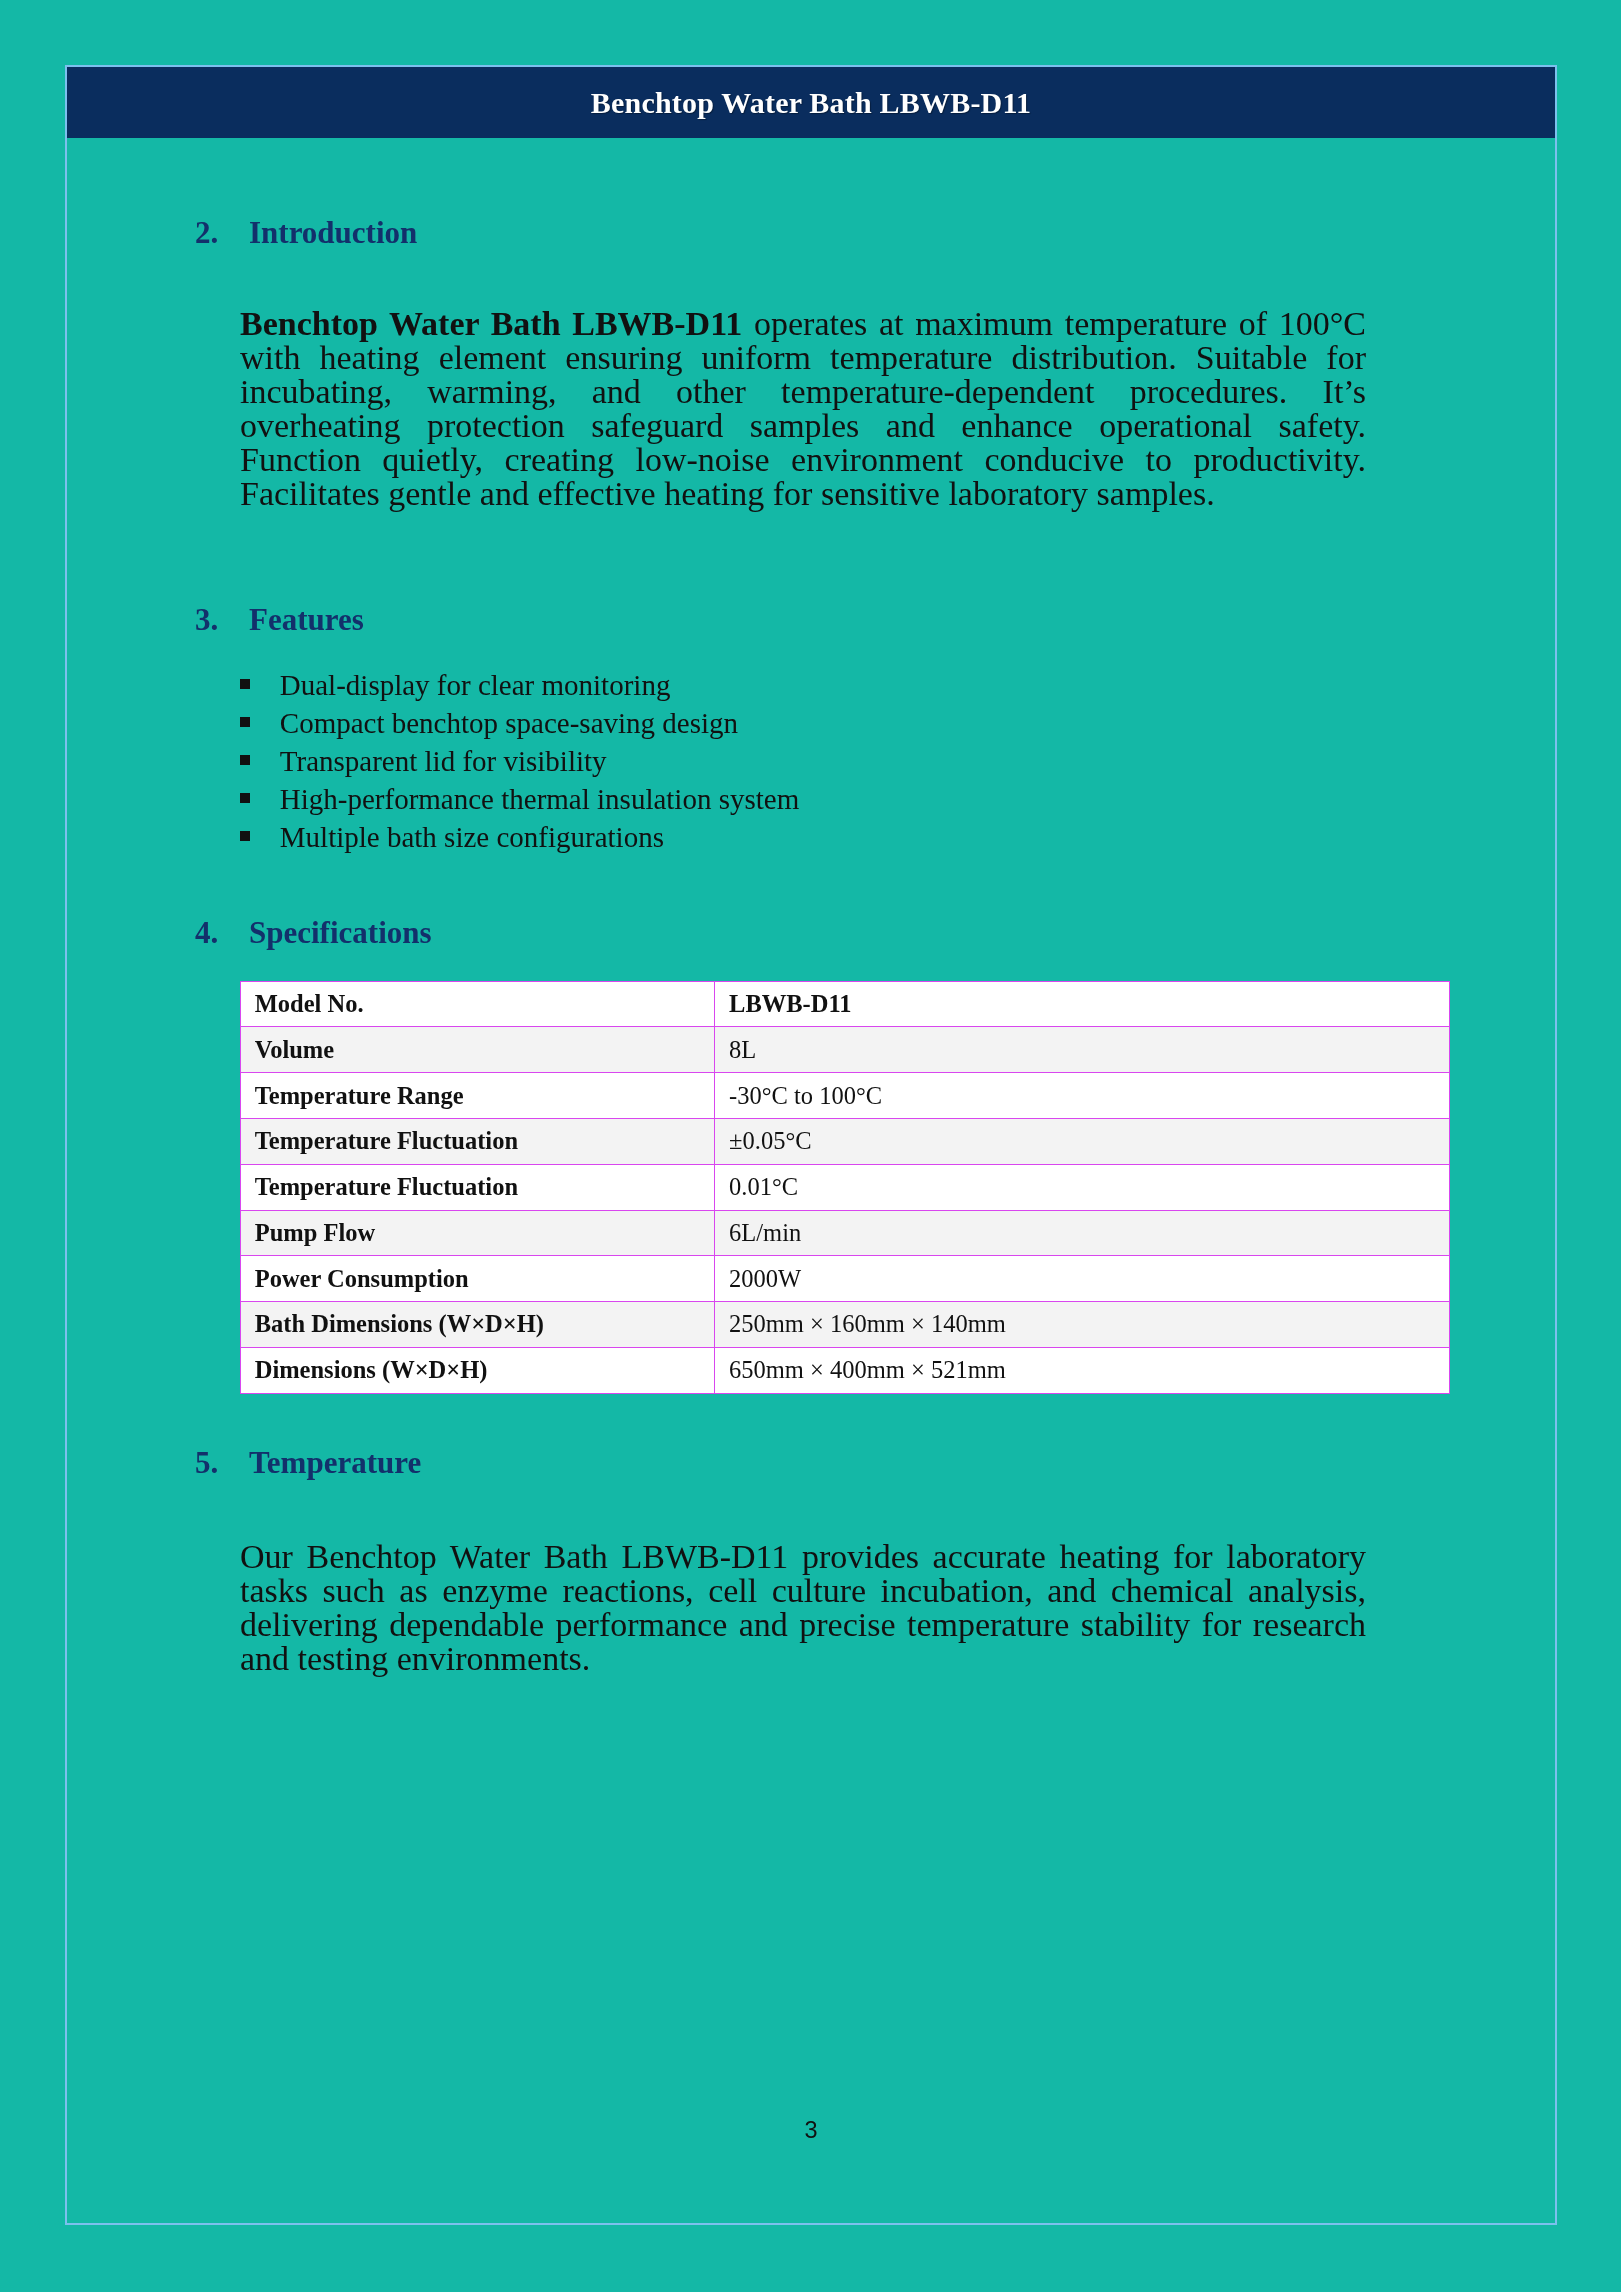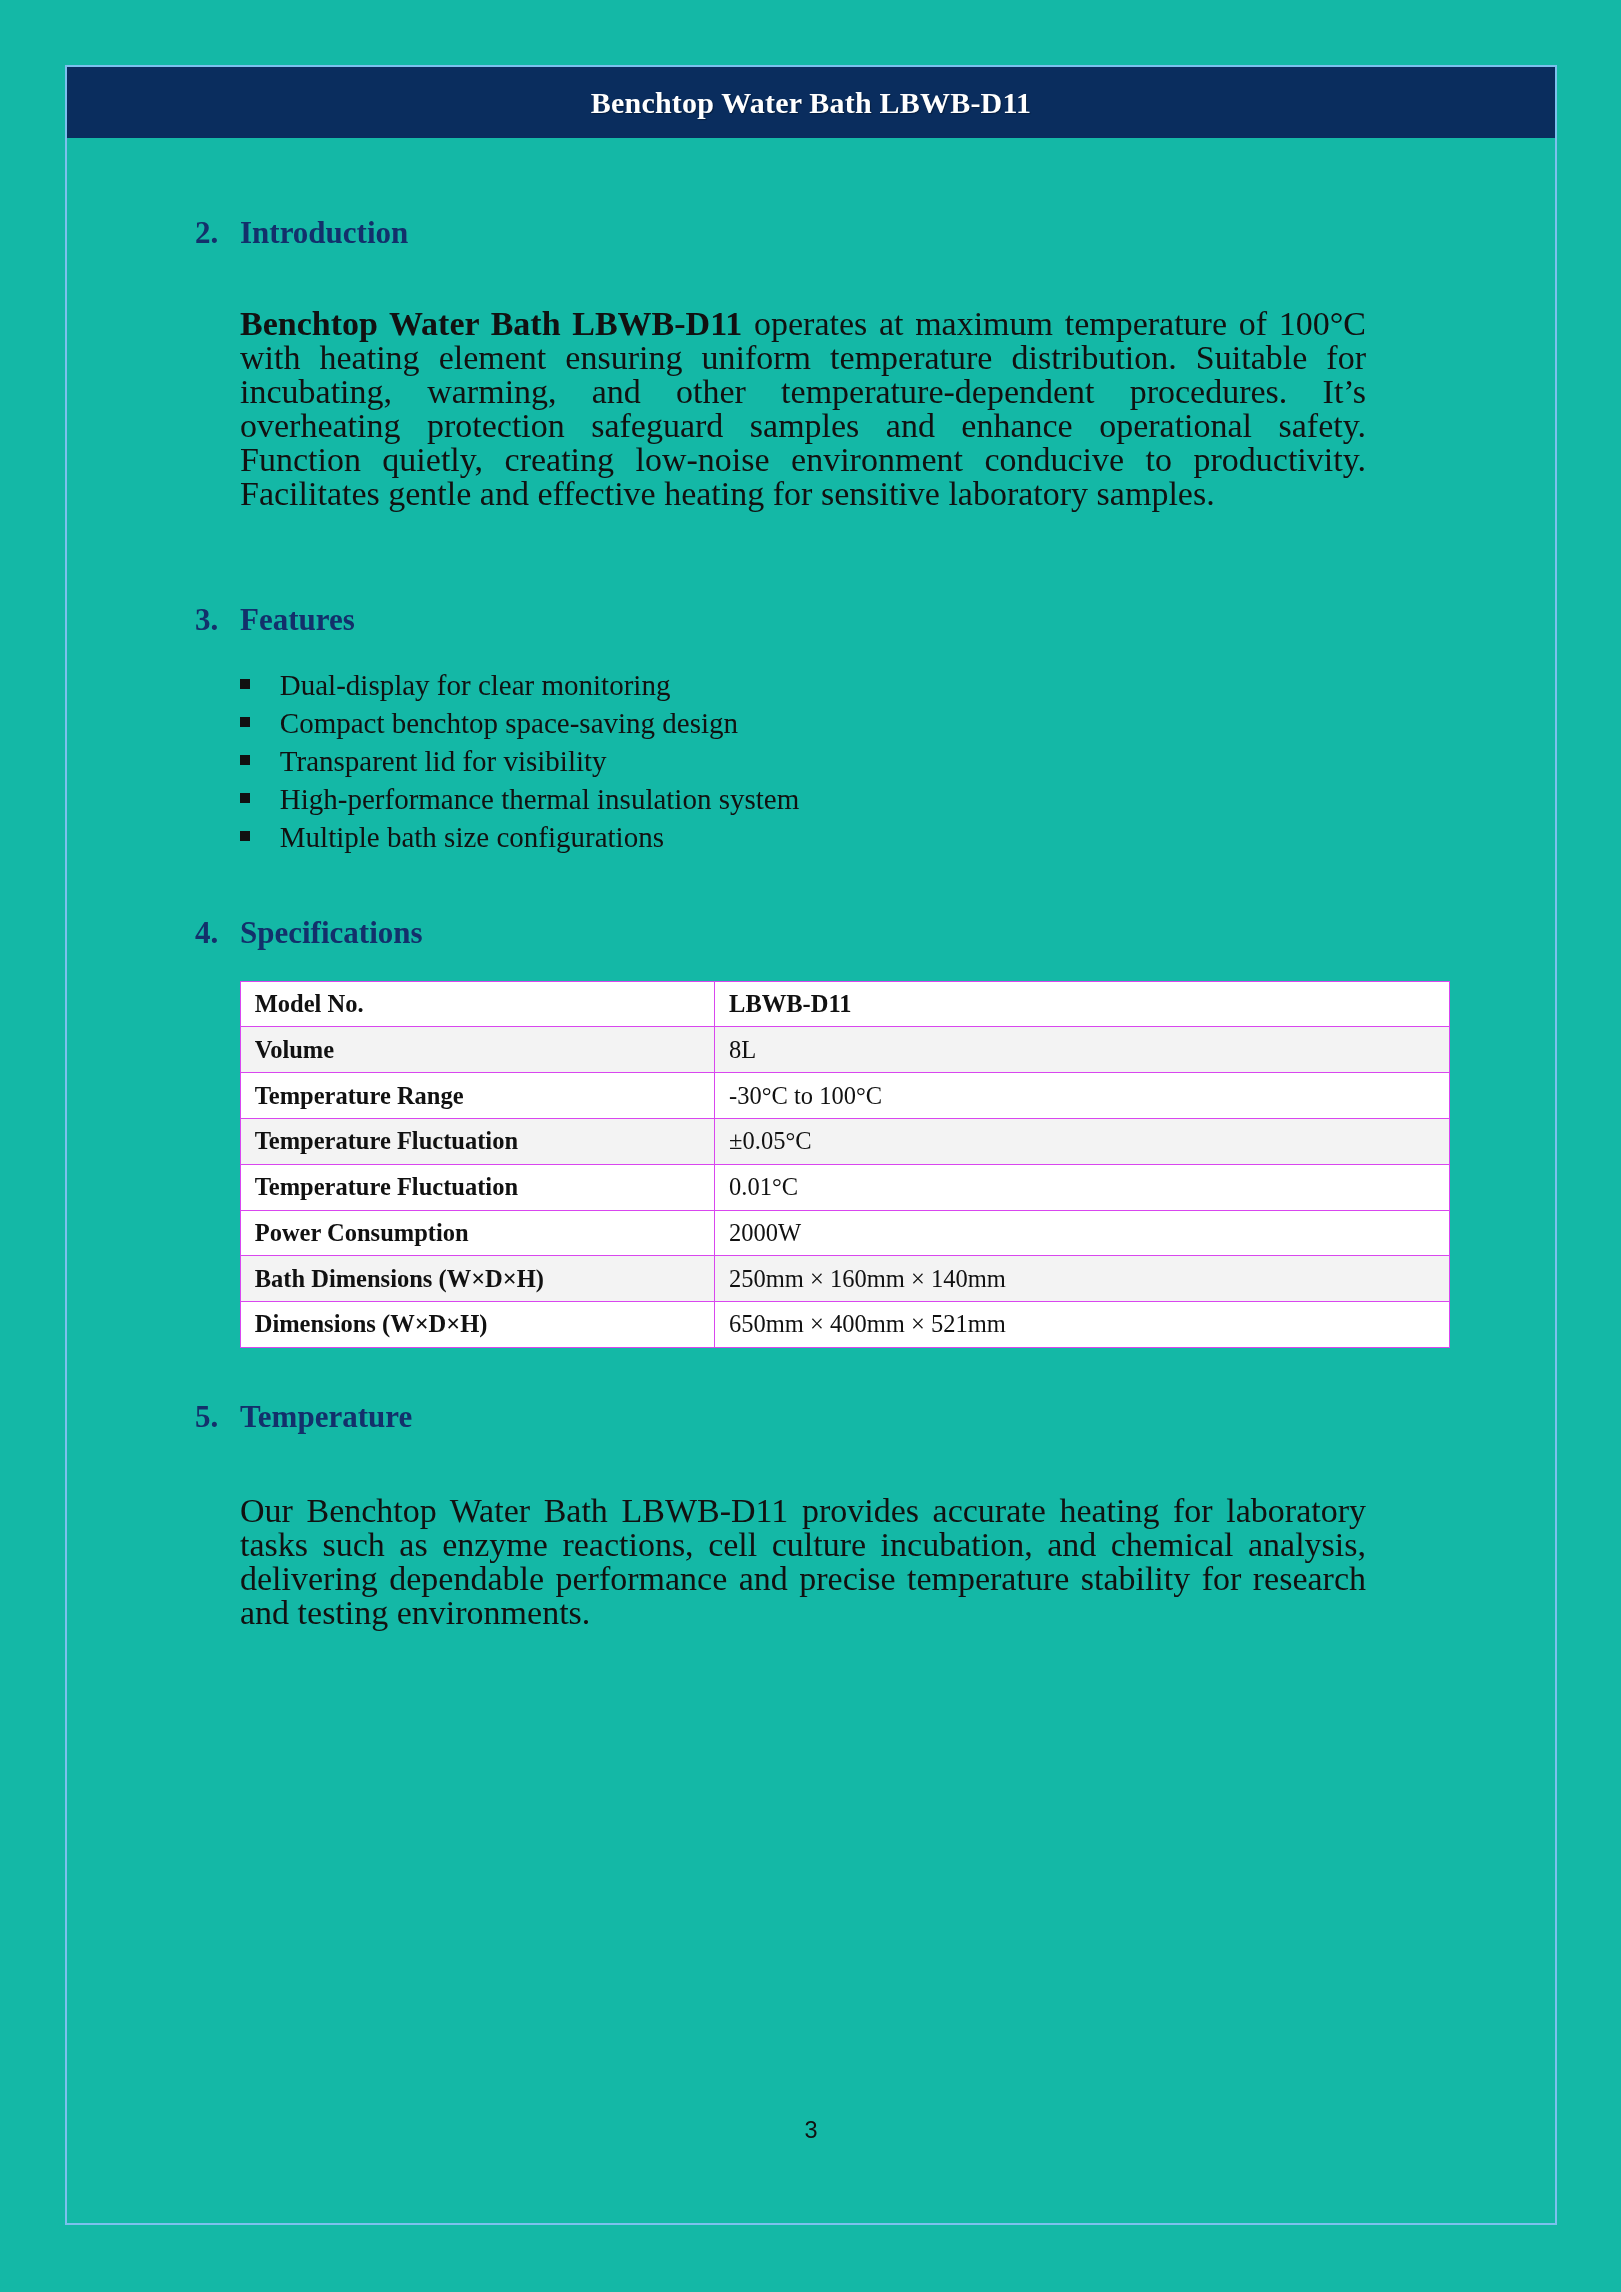--- a/index.html
+++ b/index.html
@@ -81,20 +81,21 @@
   }
 
   .section-heading .sec-num {
     width: 45px;
     flex: 0 0 45px;
     margin-left: 128px;
   }
 
   .section-heading .sec-title {
     white-space: nowrap;
+    margin-left: 9px;
   }
 
   
   .body-text {
     margin-left: 173px;
     margin-right: 189px;
     font-family: "Liberation Serif", serif;
     font-size: 34px;
     line-height: 34px;
     color: #111111;
@@ -280,20 +281,24 @@
             <td class="spec-value">-30°C to 100°C</td>
           </tr>
           <tr class="even">
             <td class="spec-label">Temperature Fluctuation</td>
             <td class="spec-value">±0.05°C</td>
           </tr>
           <tr class="odd">
             <td class="spec-label">Temperature Fluctuation</td>
             <td class="spec-value">0.01°C</td>
           </tr>
+          <tr class="even">
+            <td class="spec-label">Pump Flow</td>
+            <td class="spec-value">6L/min</td>
+          </tr>
           <tr class="odd">
             <td class="spec-label">Power Consumption</td>
             <td class="spec-value">2000W</td>
           </tr>
           <tr class="even">
             <td class="spec-label">Bath Dimensions (W×D×H)</td>
             <td class="spec-value">250mm × 160mm × 140mm</td>
           </tr>
           <tr class="odd">
             <td class="spec-label">Dimensions (W×D×H)</td>

